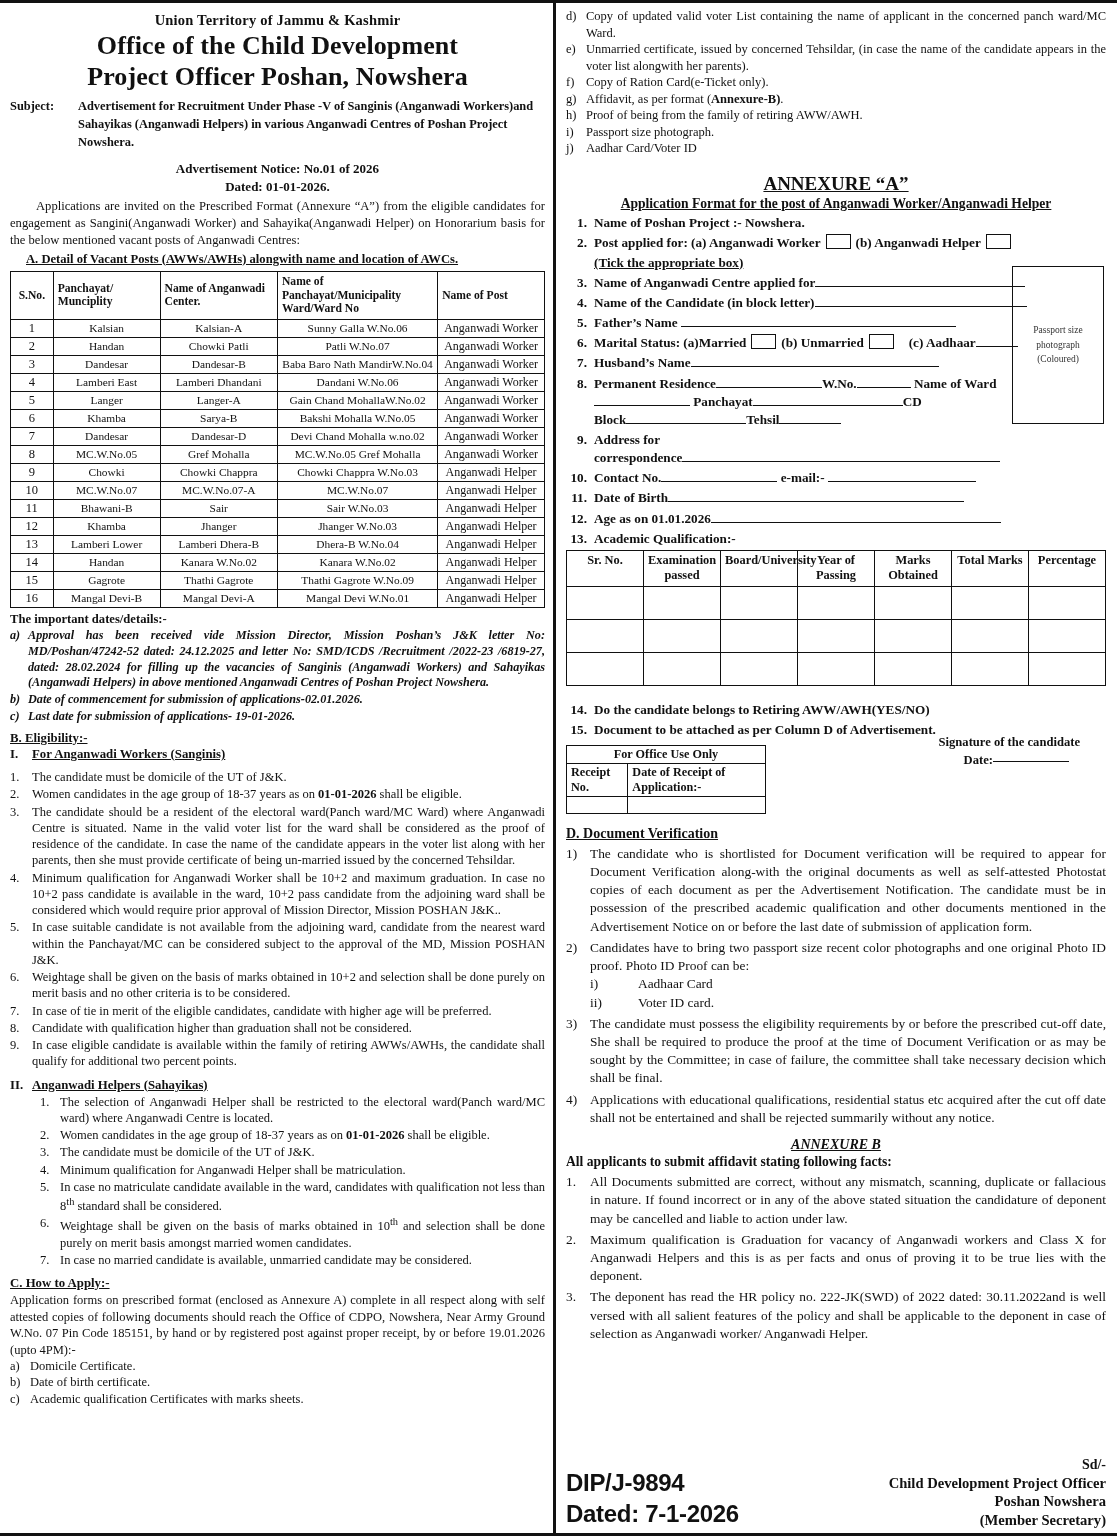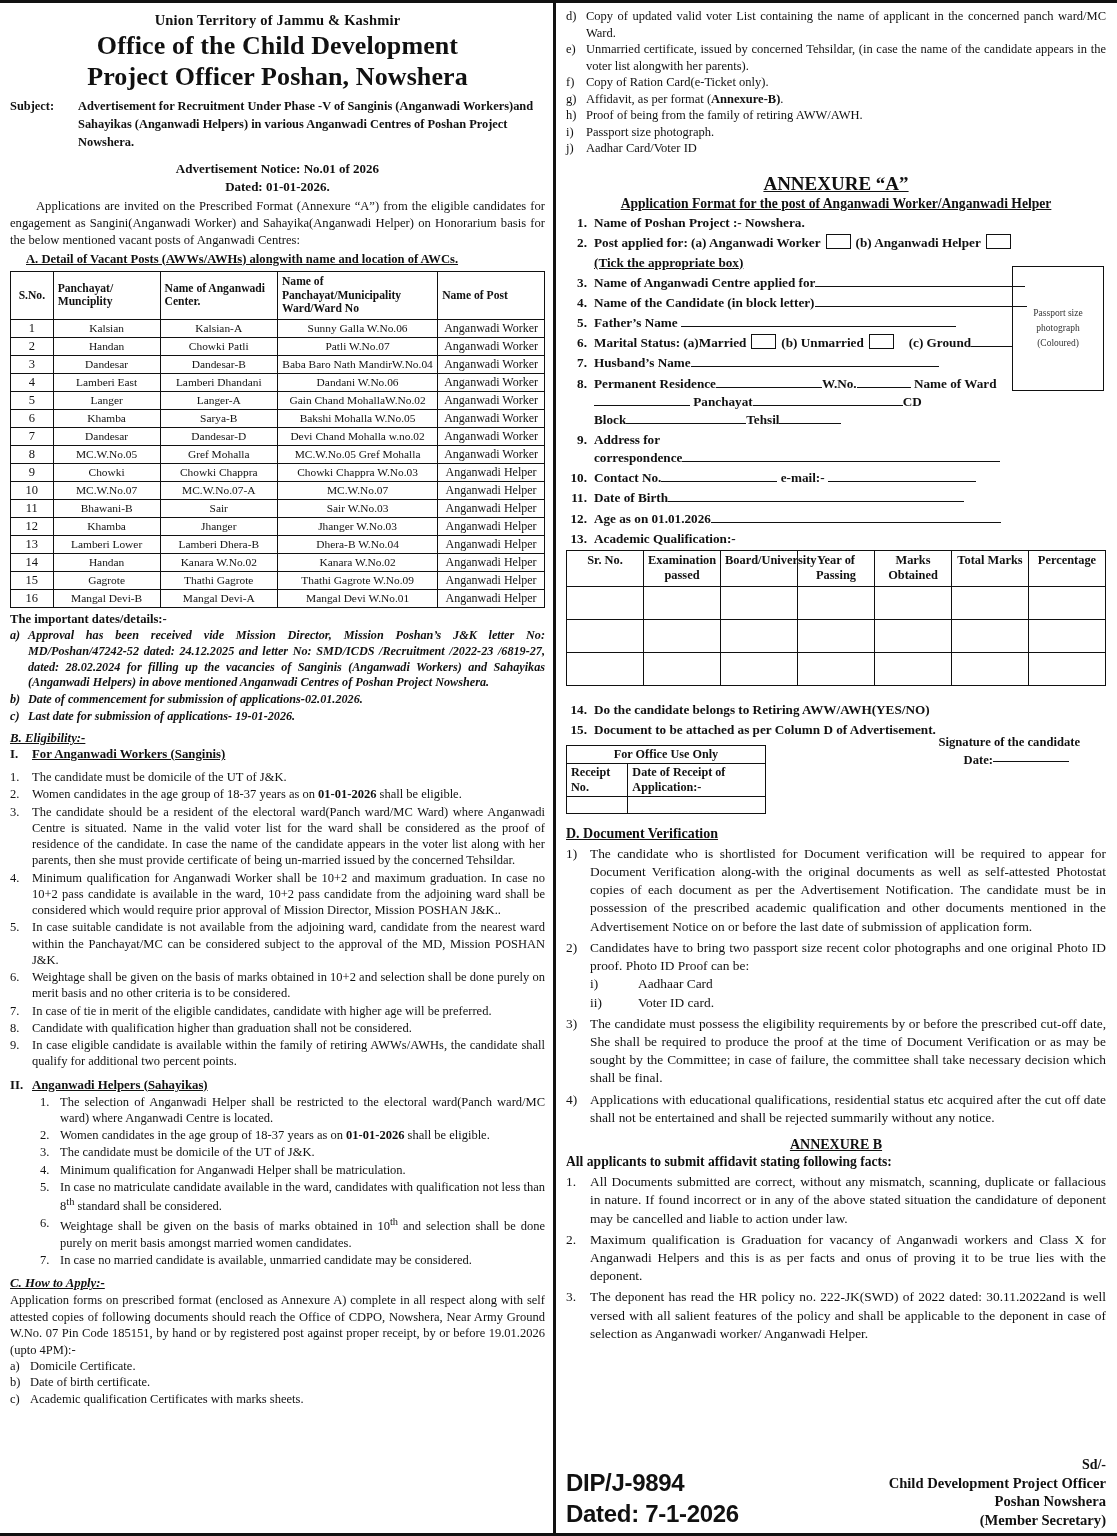--- a/index.html
+++ b/index.html
@@ -125,21 +125,21 @@
     margin-top: 1px;
   }
   .it-item .mk { width: 18px; flex: none; }
   .it-item .tx { flex: 1; text-align: justify; }
 
   .sec-head {
     font-weight: bold;
     font-size: 12.8px;
     margin-top: 6px;
   }
-  .sec-head u { text-decoration: underline; font-style: italic; }
+  .sec-head u { text-decoration: underline; }
   .sub-head {
     display: flex;
     font-weight: bold;
     font-size: 12.8px;
     margin-top: 1px;
   }
   .sub-head .mk { width: 22px; flex: none; }
   .sub-head .tx { text-decoration: underline; }
 
   .num-list { margin-top: 7px; }
@@ -200,21 +200,21 @@
     vertical-align: -2px;
     margin: 0 5px;
   }
   .ul-fill { border-bottom: 1.3px solid #111; display: inline-block; }
 
   .photo-box {
     position: absolute;
     right: 10px;
     top: 263px;
     width: 92px;
-    height: 125px;
+    height: 158px;
     border: 1.4px solid #111;
     display: flex;
     flex-direction: column;
     justify-content: center;
     align-items: center;
     font-size: 9.5px;
     font-weight: normal;
     line-height: 1.55;
     color: #333;
     text-align: center;
@@ -290,20 +290,21 @@
     line-height: 1.36;
     padding-left: 24px;
   }
   .dv-sub .mk { width: 48px; flex: none; }
 
   .annexb-title {
     text-align: center;
     font-weight: bold;
     font-size: 14px;
     margin-top: 10px;
+    font-style: italic;
   }
   .annexb-title u { text-decoration: underline; }
   .annexb-lead {
     font-weight: bold;
     font-size: 13.6px;
     margin-top: 1px;
   }
 
   .footer {
     position: absolute;
@@ -668,21 +669,21 @@
       <span class="tx"><span>Name of the Candidate (in block letter)</span><span class="ul-fill" style="width:212px"></span></span>
     </div>
 
     <div class="form-item">
       <span class="mk">5.</span>
       <span class="tx"><span>Father’s Name</span> <span class="ul-fill" style="width:275px"></span></span>
     </div>
 
     <div class="form-item">
       <span class="mk">6.</span>
-      <span class="tx"><span>Marital Status: (a)Married</span><span class="tickbox"></span><span>(b) Unmarried</span><span class="tickbox"></span>&nbsp;&nbsp;&nbsp;<span>(c) Ground</span><span class="ul-fill" style="width:42px"></span></span>
+      <span class="tx"><span>Marital Status: (a)Married</span><span class="tickbox"></span><span>(b) Unmarried</span><span class="tickbox"></span>&nbsp;&nbsp;&nbsp;<span>(c) Aadhaar</span><span class="ul-fill" style="width:42px"></span></span>
     </div>
 
     <div class="form-item">
       <span class="mk">7.</span>
       <span class="tx"><span>Husband’s Name</span><span class="ul-fill" style="width:248px"></span></span>
     </div>
 
     <div class="form-item">
       <span class="mk">8.</span>
       <span class="tx"><span>Permanent Residence</span><span class="ul-fill" style="width:106px"></span><span>W.No.</span><span class="ul-fill" style="width:54px"></span> <span>Name of Ward</span></span>

